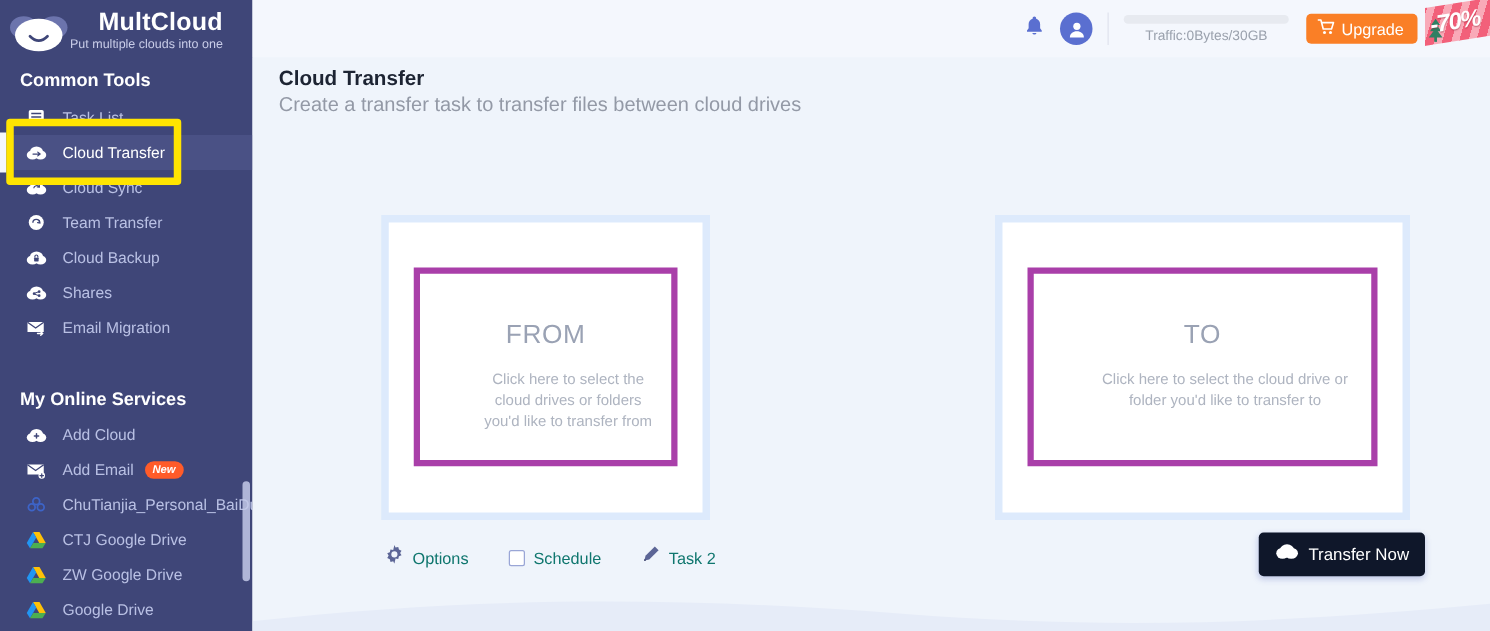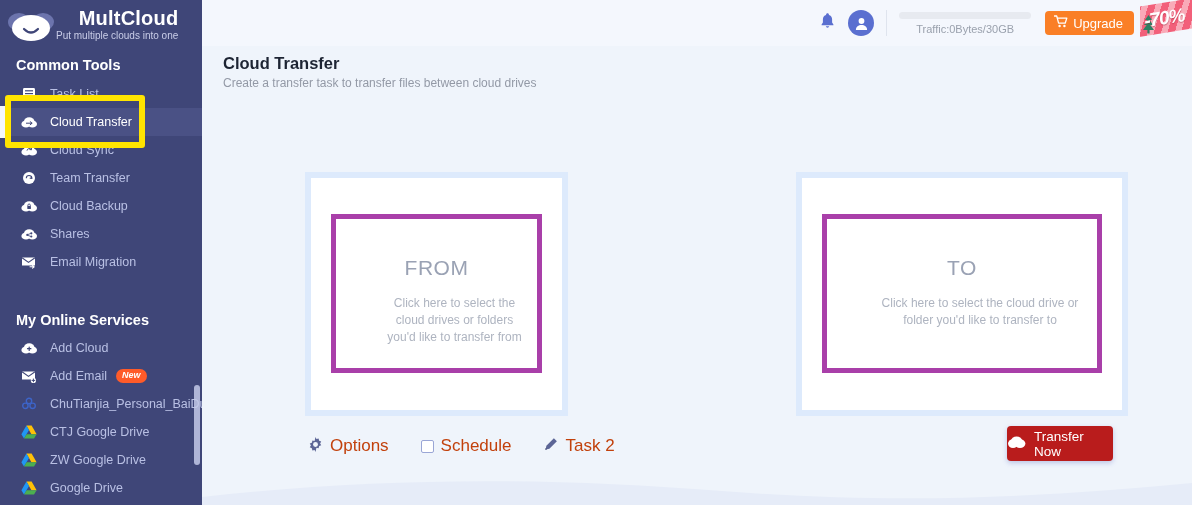--- a/index.html
+++ b/index.html
@@ -144,21 +144,21 @@
     position: absolute; left: 202px; top: 46px; width: 990px; height: 459px;
     background: #eff4fb;
     overflow: hidden;
   }
   #page-title {
     position: absolute; left: 21px; top: 8px;
     font-size: 16.5px; font-weight: bold; color: #1d2433;
   }
   #page-sub {
     position: absolute; left: 21px; top: 30px;
-    font-size: 12px; color: #9399a6;
+    font-size: 16px; color: #9399a6;
   }
 
   
   .panel {
     position: absolute; top: 126px;
     background: #ddeafc;
     padding: 6px;
   }
   #panel-from { left: 103px; width: 263px; height: 244px; }
   #panel-to   { left: 594px; width: 332px; height: 244px; }
@@ -195,29 +195,29 @@
     border-bottom: 11px solid transparent;
     border-left: 16px solid #d8e4f8;
   }
 
   
   #toolbar { position: absolute; left: 106px; top: 390px; display: flex; align-items: center; }
   .tb-item {
     display: flex; align-items: center; gap: 7px;
     margin-right: 32px; cursor: pointer;
   }
-  .tb-label { font-size: 17px; color: #c2410c; }
+  .tb-label { font-size: 13px; color: #0f766e; }
   .checkbox-sq {
     width: 13px; height: 13px; border: 1.6px solid #9aa6d6;
     border-radius: 2px; background: #fff;
   }
   #transfer-btn {
     position: absolute; left: 805px; top: 380px;
-    width: 106px; height: 35px;
-    background: #b91c1c; border-radius: 4px;
+    width: 133px; height: 35px;
+    background: #0f172a; border-radius: 4px;
     display: flex; align-items: center; justify-content: center; gap: 8px;
     cursor: pointer;
     box-shadow: 0 2px 5px rgba(60,80,180,.28);
   }
   #transfer-label { font-size: 13.5px; color: #ffffff; }
 
   
   #wave { position: absolute; left: 0; bottom: 0; width: 990px; height: 34px; }
 </style>
 </head>

